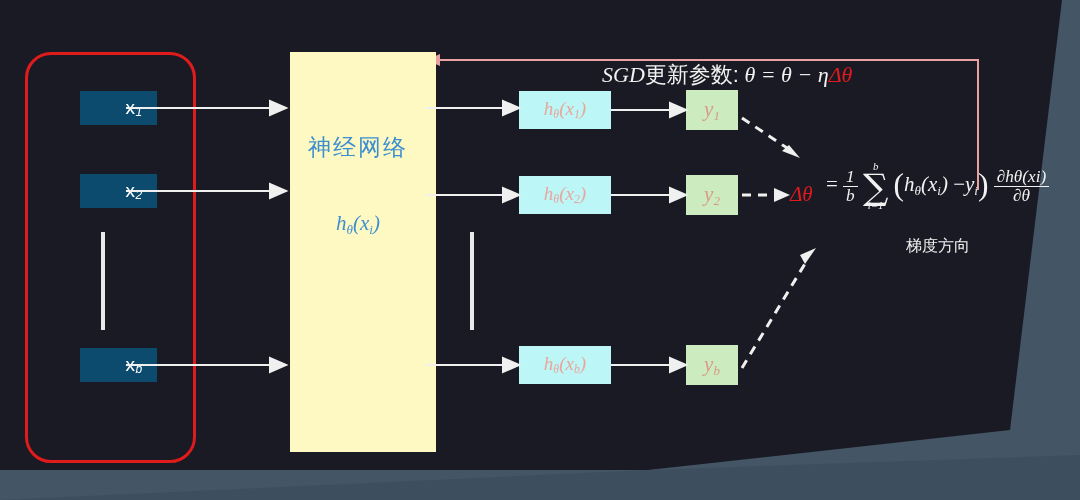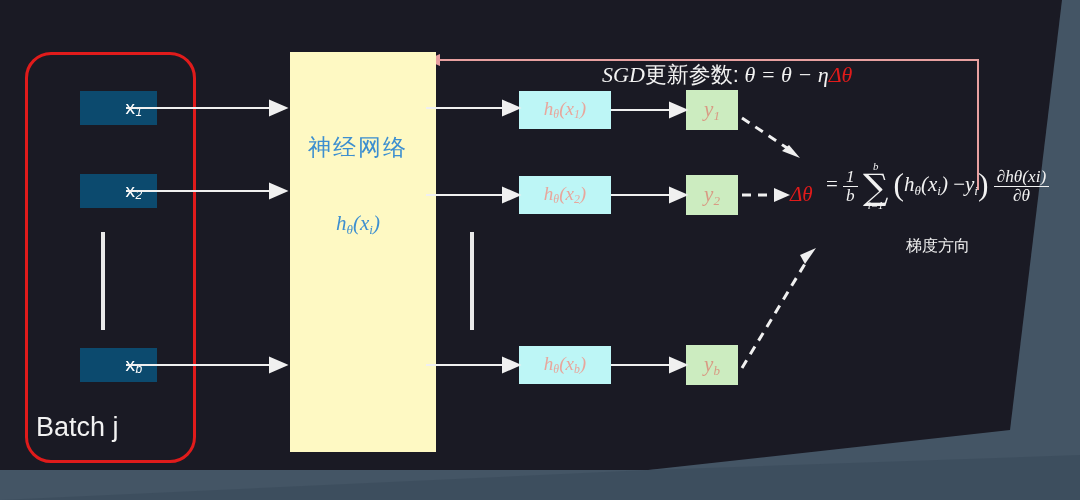--- a/index.html
+++ b/index.html
@@ -92,21 +92,20 @@
   <div class="sgd formula">
     <i>SGD</i><span class="cn">更新参数:</span><i> θ = θ − η</i><i class="red">Δθ</i>
   </div>
 
   <svg width="1080" height="500" style="position:absolute;left:0;top:0;overflow:visible">
     <polyline points="978,190 978,60 436,60" fill="none" stroke="#e8a0a0" stroke-width="2"></polyline>
     <polygon points="426,60 440,54 440,66" fill="#e8a0a0"></polygon>
   </svg>
 
   <div class="batch-frame"></div>
-  <div class="batch-label">Batch j</div>
 
   <div class="xbox" style="left:80px;top:91px">
     <span>x<sub>1</sub></span>
   </div>
   <div class="xbox" style="left:80px;top:174px">
     <span>x<sub>2</sub></span>
   </div>
   <div class="xbox" style="left:80px;top:348px">
     <span>x<sub>b</sub></span>
   </div>

